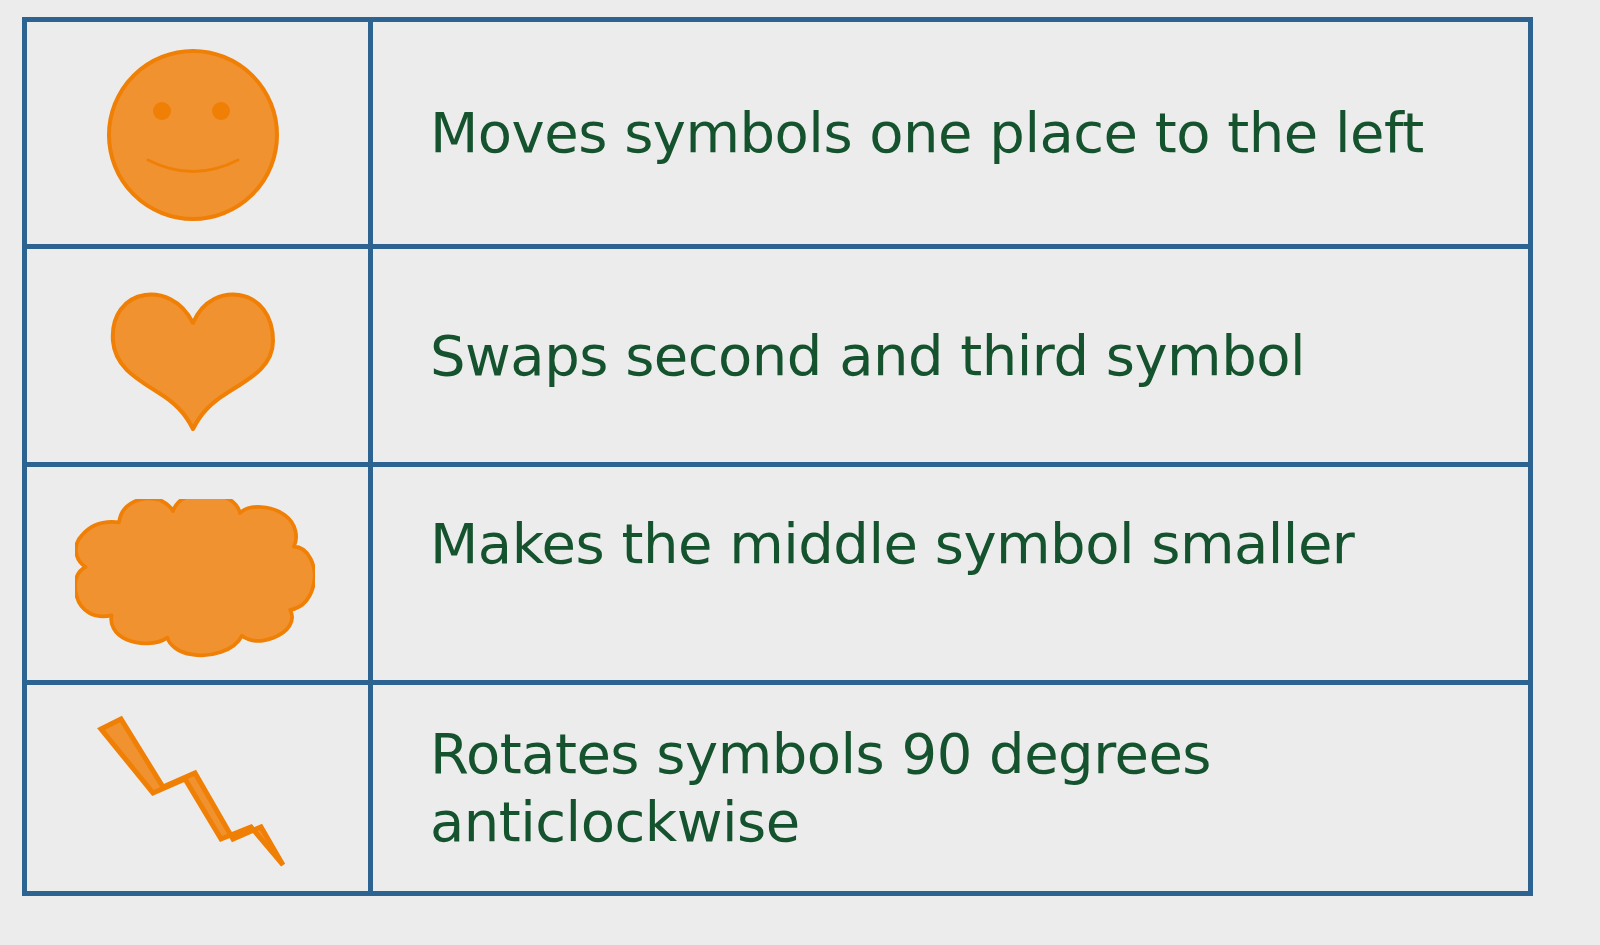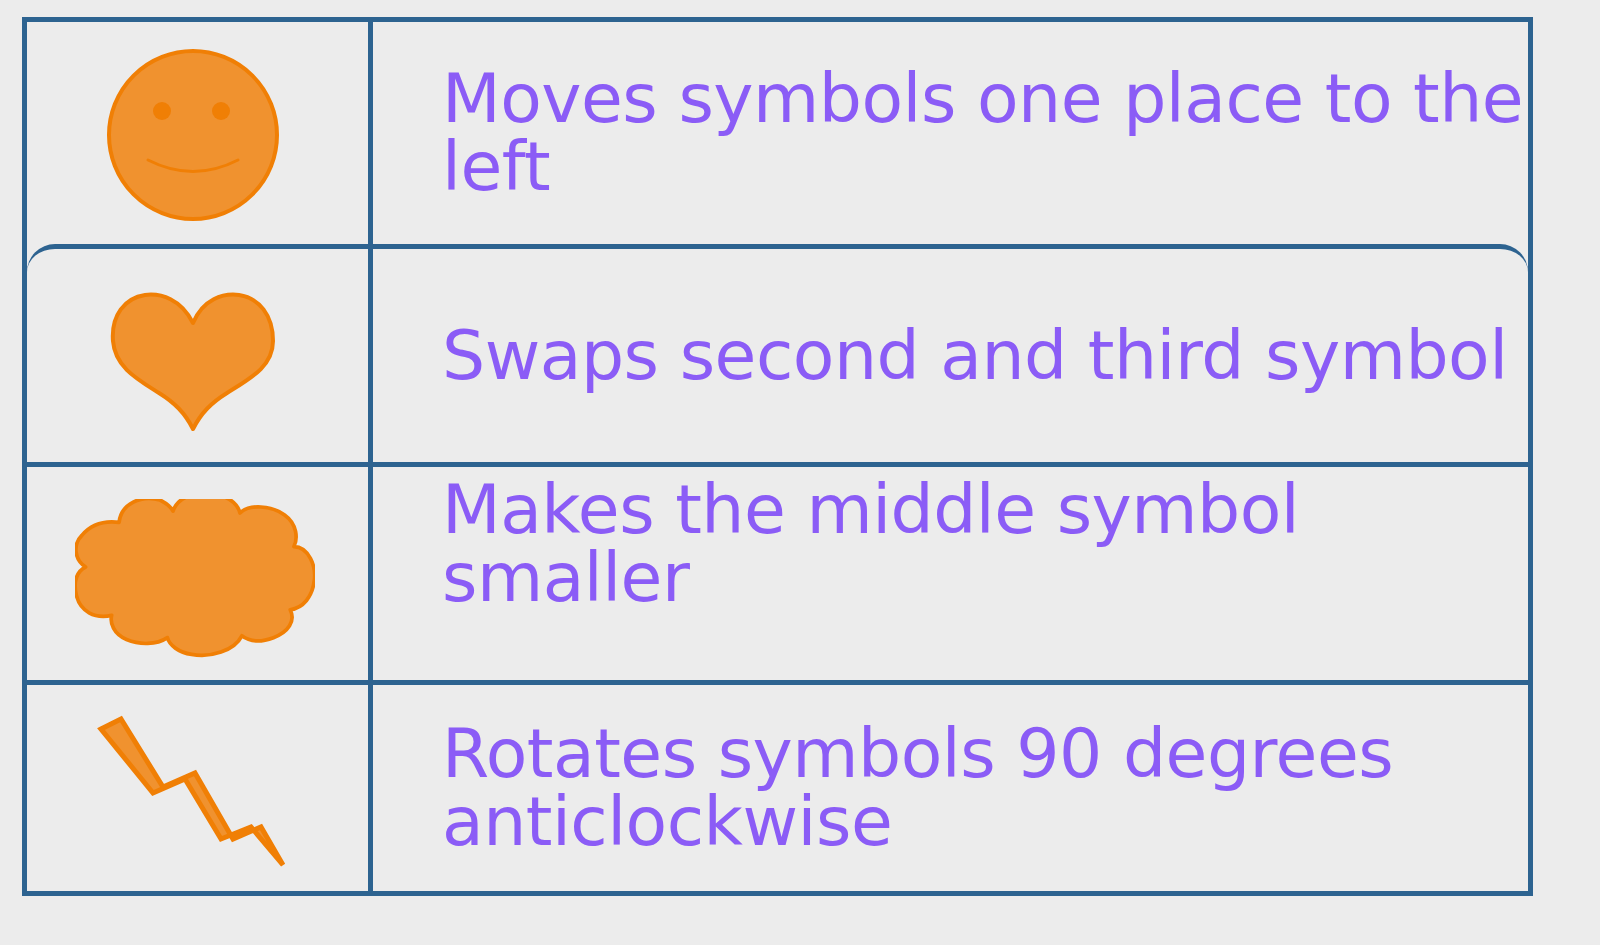--- a/index.html
+++ b/index.html
@@ -55,26 +55,25 @@
       left: 346px;
       right: 0;
       top: 0;
       bottom: 0;
       display: flex;
       align-items: center;
       padding-left: 57px;
       box-sizing: border-box;
     }
     .desc-text {
-      color: #8b5cf6;
-      font-size: 68px;
+      color: #14532d;
+      font-size: 56px;
       line-height: 68px;
       letter-spacing: -0.5px;
       white-space: pre-line;
-      margin-left: 12px;
     }
   </style>
 </head>
 <body>
 
 <div class="legend-table">
 
   <div class="col-divider"></div>
 
   <div class="row" style="top:0; height:222px;">
@@ -84,21 +83,21 @@
         <circle cx="59" cy="66" r="9" fill="#f07f05"></circle>
         <circle cx="118" cy="66" r="9" fill="#f07f05"></circle>
         <path d="M45 115 Q90 138 135 115" fill="none" stroke="#f07f05" stroke-width="3" stroke-linecap="round"></path>
       </svg>
     </div>
     <div class="desc-cell">
       <span class="desc-text">Moves symbols one place to the left</span>
     </div>
   </div>
 
-  <div class="row divider" style="top:222px; height:218px;border-radius:28px;">
+  <div class="row divider" style="top:222px; height:218px;">
     <div class="icon-cell">
       <svg width="180" height="160" viewBox="0 0 180 160" style="left:76px; top:40px;">
         <path d="M90 34
                  C78 10, 58 4, 42 6
                  C22 9, 8 26, 10 52
                  C12 78, 34 90, 56 104
                  C72 114, 82 124, 90 140
                  C98 124, 108 114, 124 104
                  C146 90, 170 78, 170 52
                  C170 26, 156 9, 136 6

